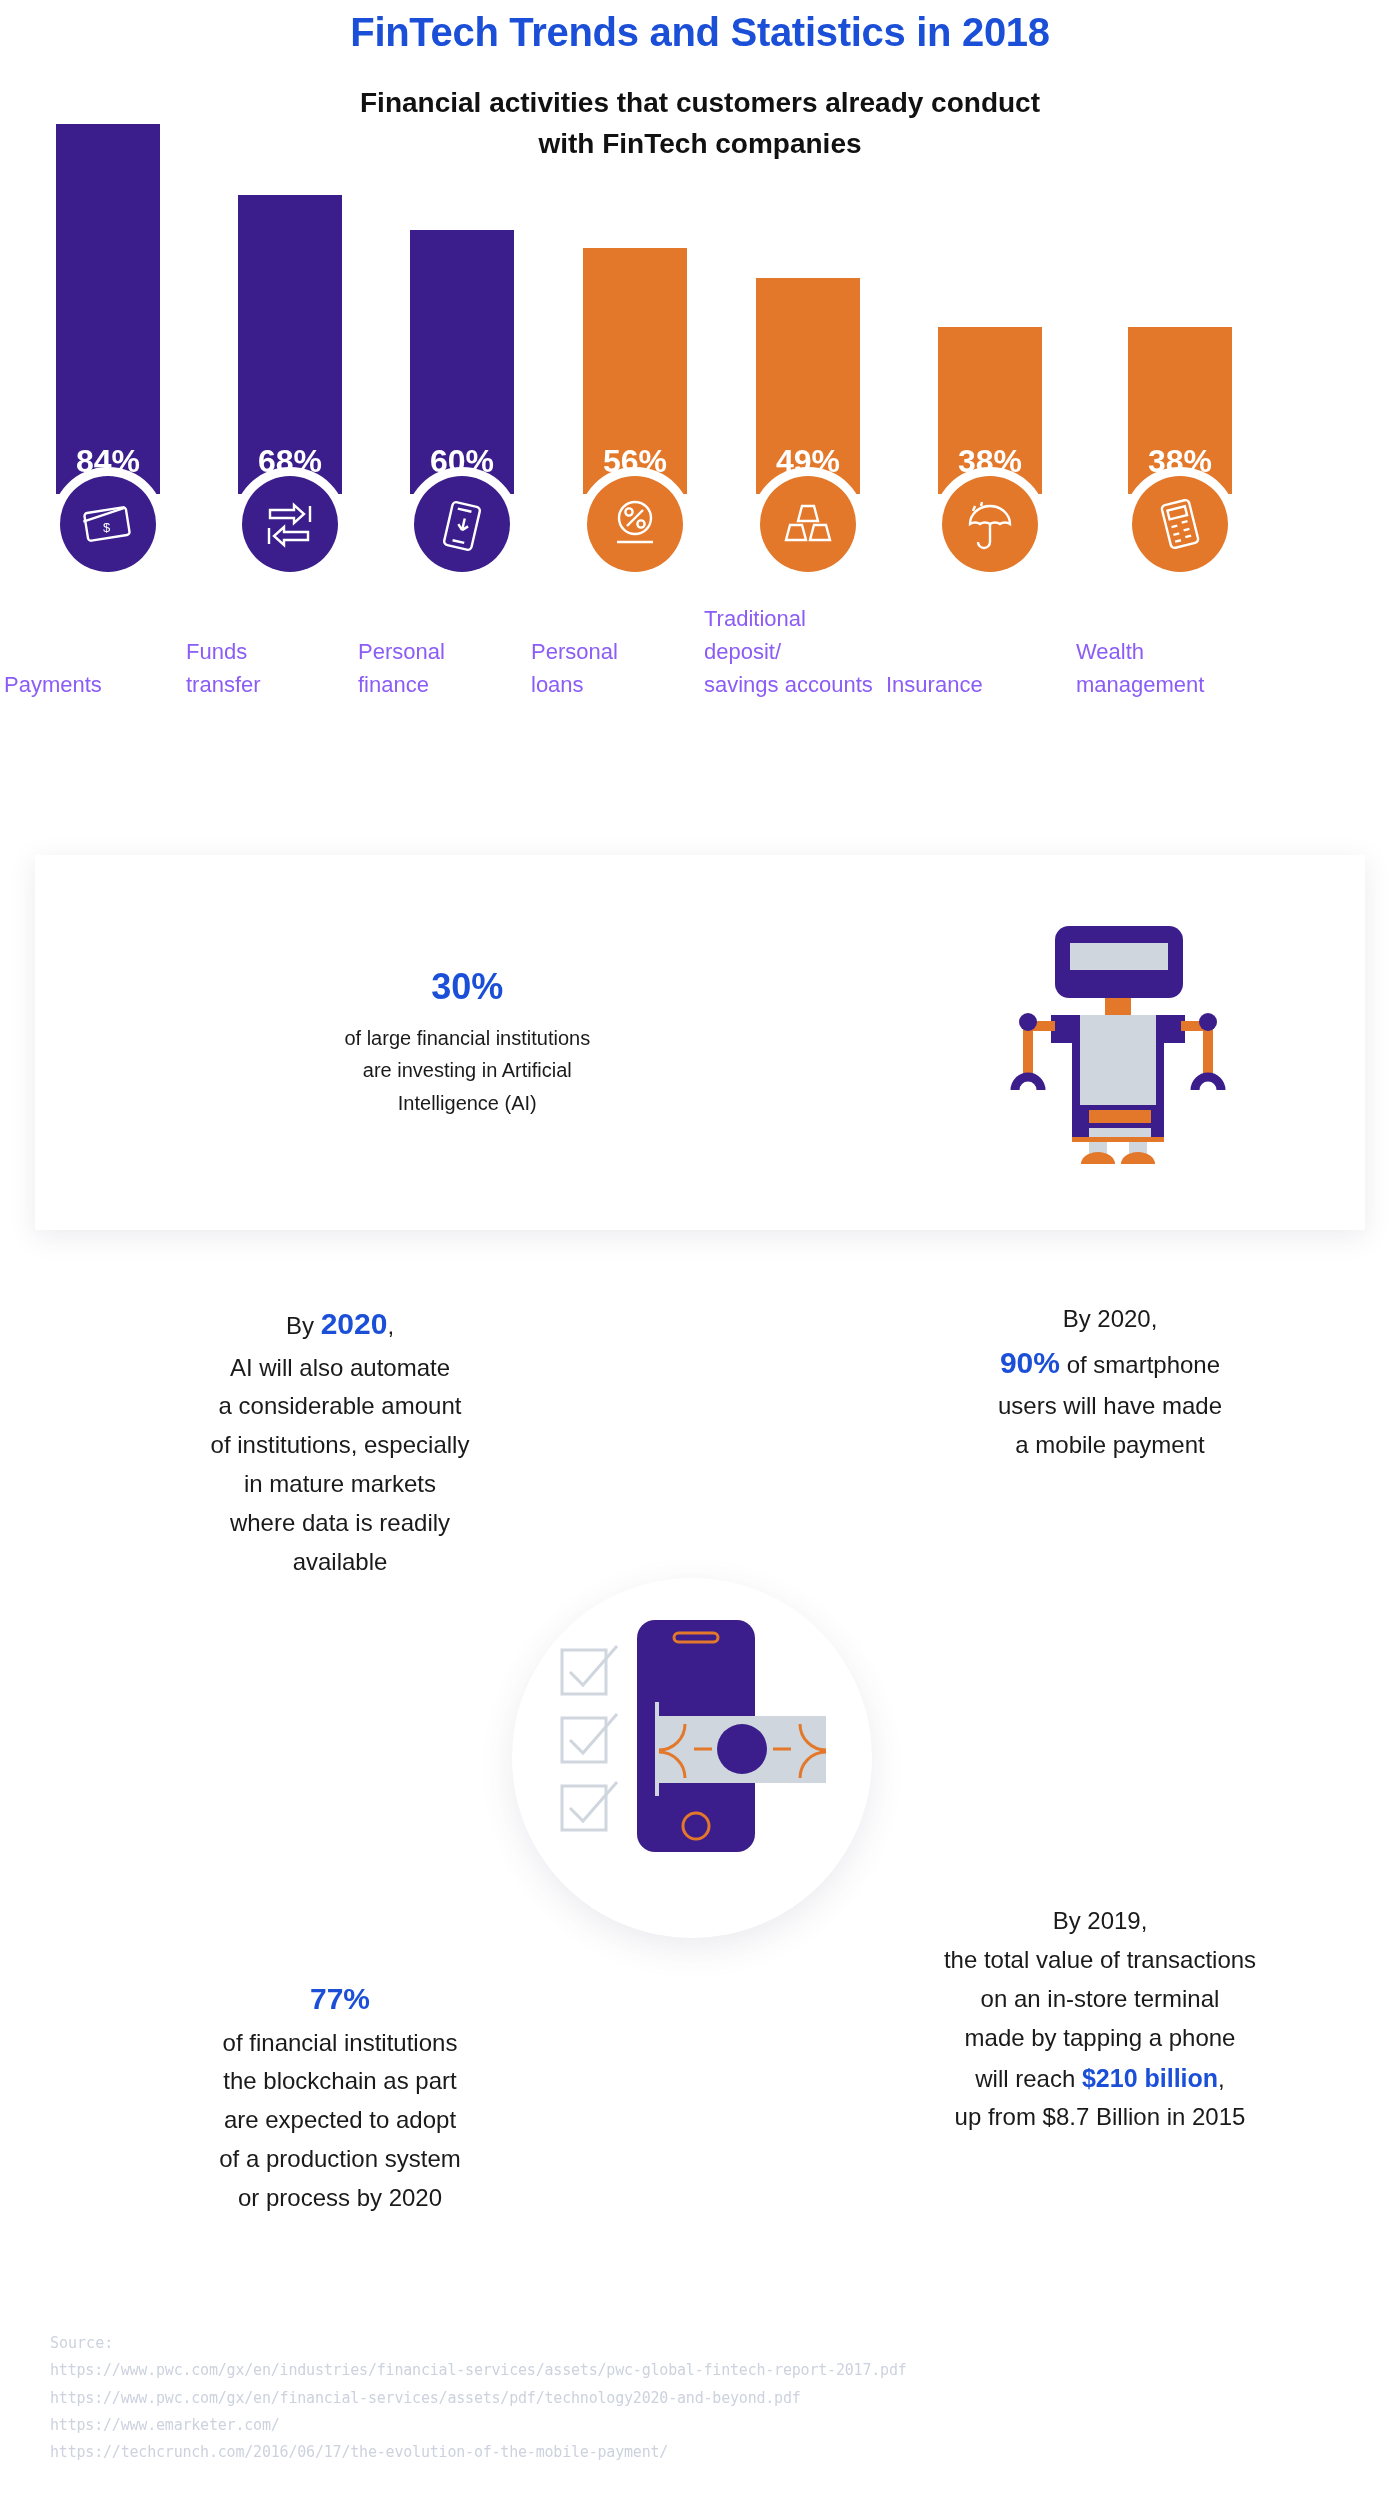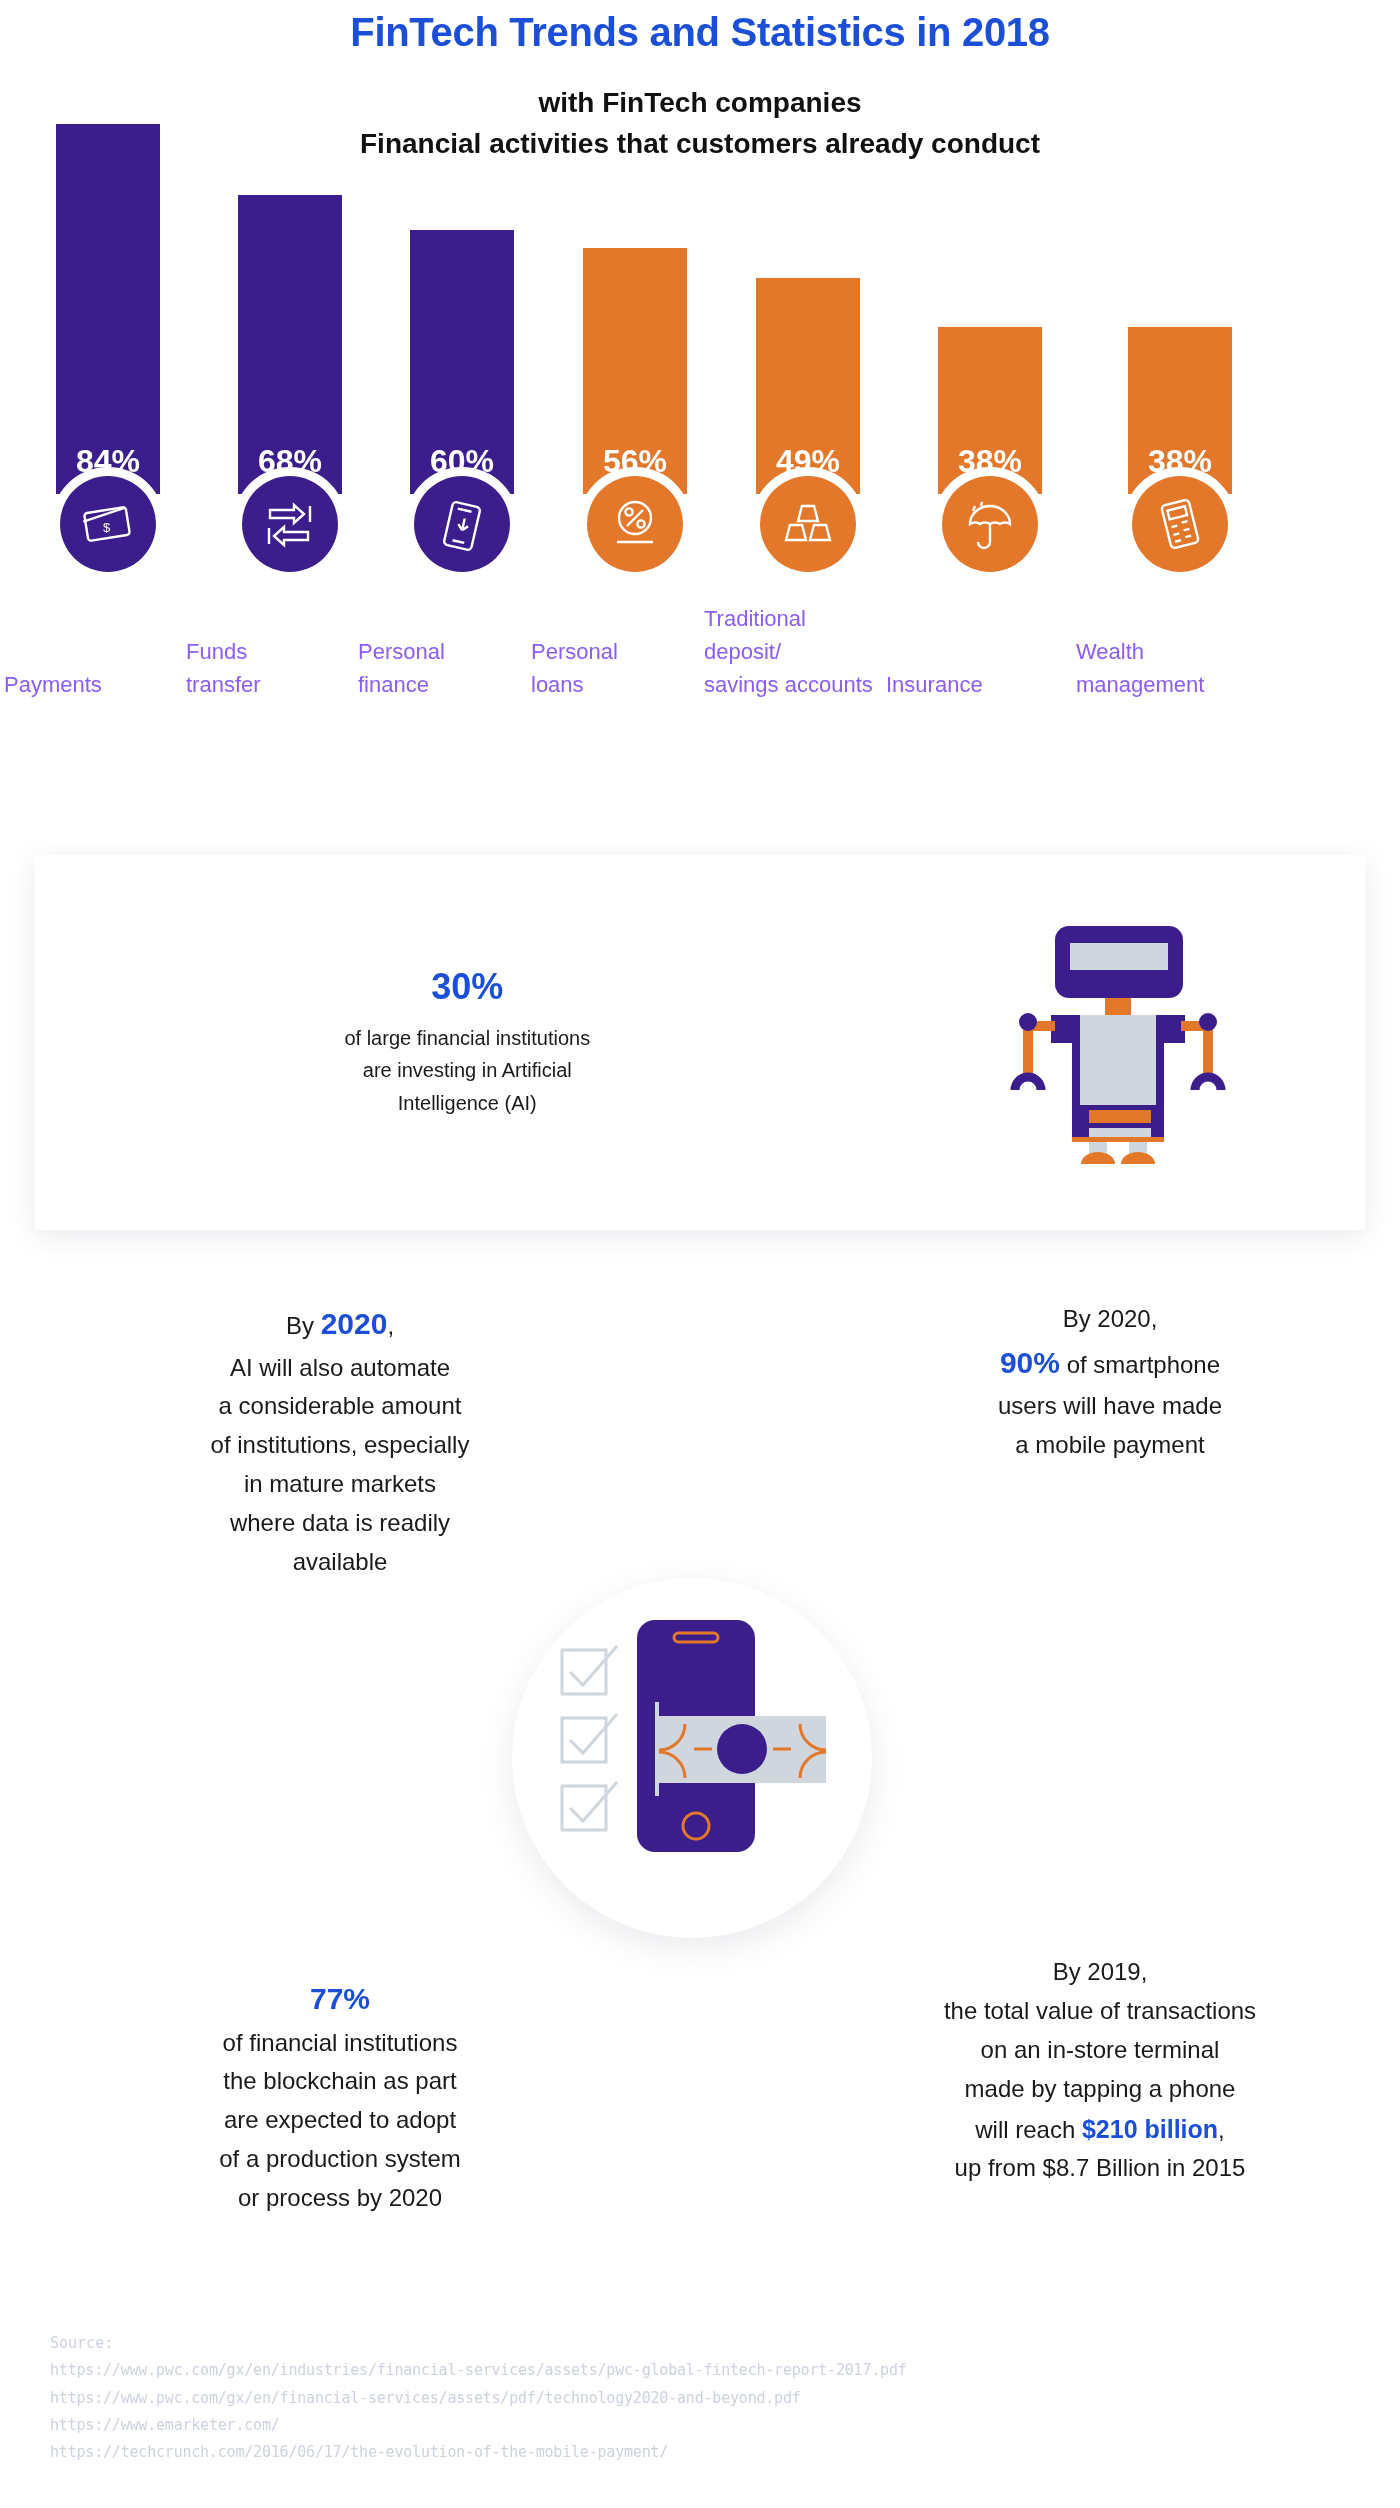--- a/index.html
+++ b/index.html
@@ -131,21 +131,21 @@
     font-size: 24px;
     color: #1a1a1a;
     line-height: 1.62;
   }
   .stat b { color: #1B4FD8; font-size: 30px; font-weight: bold; }
   .stat .small-b { font-size: 25px; }
 
   .s-tl { left: 60px;  top: 1300px; width: 560px; }
   .s-tr { left: 830px; top: 1300px; width: 560px; }
   .s-bl { left: 60px;  top: 1975px; width: 560px; }
-  .s-br { left: 800px; top: 1953px; width: 600px; }
+  .s-br { left: 800px; top: 1902px; width: 600px; }
 
   
   .phone-circle {
     position: absolute;
     left: 512px;
     top: 1578px;
     width: 360px;
     height: 360px;
     border-radius: 50%;
     background: #ffffff;
@@ -166,22 +166,22 @@
     font-family: "DejaVu Sans Mono", monospace;
     letter-spacing: -0.2px;
   }
   .sources .src-head { letter-spacing: 0px; }
 </style>
 </head>
 <body>
 
 <div class="main-title">FinTech Trends and Statistics in 2018</div>
 <div class="sub-title">
+  <div>Financial activities that customers already conduct</div>
   <div>with FinTech companies</div>
-  <div>Financial activities that customers already conduct</div>
 </div>
 
 <div class="chart" id="chart">
     <div class="bar-col" style="left: 18px;">
       <div class="bar-wrap">
         <div class="bar" style="height:370px;background:#3B1E8C">
           <span class="bar-value">84%</span>
         </div>
       </div>
       <div class="icon-circle" style="background: rgb(59, 30, 140);">

